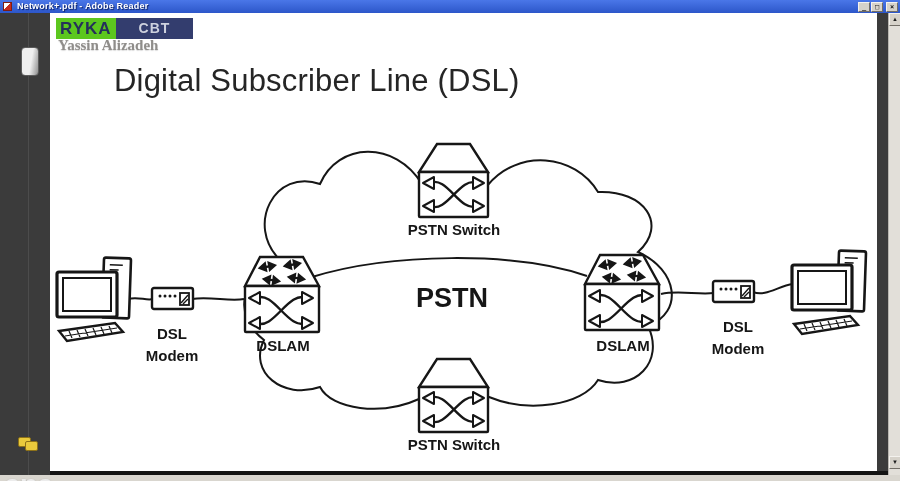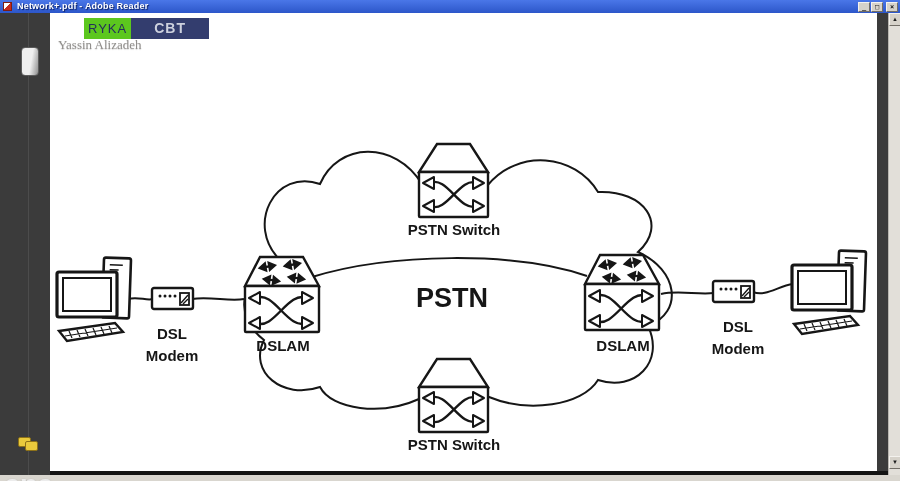--- a/index.html
+++ b/index.html
@@ -45,26 +45,26 @@
   .scrollbar { position:absolute; right:0; top:13px; width:12px; height:462px; background:#e2dfd9;
                border-left:1px solid #b9b6b0; }
   .scroll-btn { position:absolute; left:0; width:12px; height:13px; background:#d6d2ca;
                 border:1px solid; border-color:#f4f2ee #716d66 #716d66 #f4f2ee;
                 font-size:6px; line-height:11px; text-align:center; color:#1c1c1c; }
   .scroll-btn.up { top:0; }
   .scroll-btn.down { bottom:6px; }
 
   
   .logo { position:absolute; left:56px; top:18px; display:flex; align-items:stretch; height:21px; }
-  .logo-green { background:#5cc71e; color:#25305a; font-weight:normal; font-size:13px;
-                letter-spacing:1px; padding:0 4px; line-height:21px;margin-left:28px; }
+  .logo-green { background:#5cc71e; color:#25305a; font-weight:bold; font-size:17px;
+                letter-spacing:1px; padding:0 4px; line-height:21px; }
   .logo-navy  { background:#333d6e; color:#cdd1de; font-weight:bold; font-size:14px;
                 letter-spacing:1px; padding:0 23px; line-height:21px; }
   .author { position:absolute; left:58px; top:37px; font-family:"Liberation Serif", serif;
-            font-weight:normal; font-size:13px; color:#8f8d8a; text-shadow:0 1px 1px #dcdcdc; }
+            font-weight:bold; font-size:15px; color:#8f8d8a; text-shadow:0 1px 1px #dcdcdc; }
   .slide-title { position:absolute; left:114px; top:63px; font-size:31px; color:#252525;
                  letter-spacing:.2px; }
 
   
   .diagram { position:absolute; left:50px; top:110px; width:830px; height:361px; }
   .dg-label { font-size:15px; font-weight:600; fill:#161616; }
   .dg-big   { font-size:27px; font-weight:700; fill:#161616; }
 
   
   .watermark { position:absolute; left:4px; top:441px; font-size:30px; font-weight:bold;
@@ -96,20 +96,21 @@
   </div>
 
   <div class="page"></div>
   <div class="darkstrip-right"></div>
 
   <div class="logo">
     <span class="logo-green">RYKA</span>
     <span class="logo-navy">CBT</span>
   </div>
   <div class="author">Yassin Alizadeh</div>
+  <div class="slide-title">Digital Subscriber Line (DSL)</div>
 
   <svg class="diagram" viewBox="0 0 830 361">
     <defs>
       <g id="ah-l">
           <polygon points="0,0 11,-6 11,6" fill="#fff" stroke="#161616" stroke-width="2" stroke-linejoin="round"></polygon>
         </g>
       <g id="ah-r">
           <polygon points="0,0 -11,-6 -11,6" fill="#fff" stroke="#161616" stroke-width="2" stroke-linejoin="round"></polygon>
         </g>
       <g id="mini-arrow" stroke="#161616" fill="#161616">

